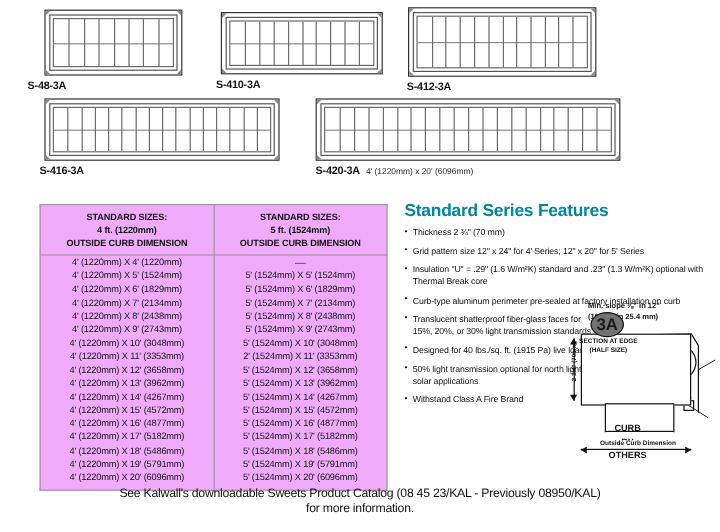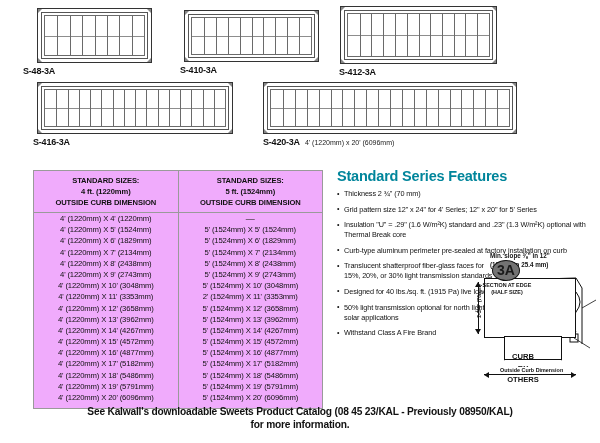--- a/index.html
+++ b/index.html
@@ -282,21 +282,21 @@
   }
   .det-svg { position: absolute; left: 0; top: 0; }
 
   
   #footer {
     position: absolute;
     left: 0; top: 405px;
     width: 600px;
     text-align: center;
     font-size: 10.2px;
-    font-weight: bold;
+    font-weight: normal;
     line-height: 1.32;
     color: #111;
     letter-spacing: -0.2px;
   }
 </style>
 </head>
 <body>
 
 <div id="panels">
 

